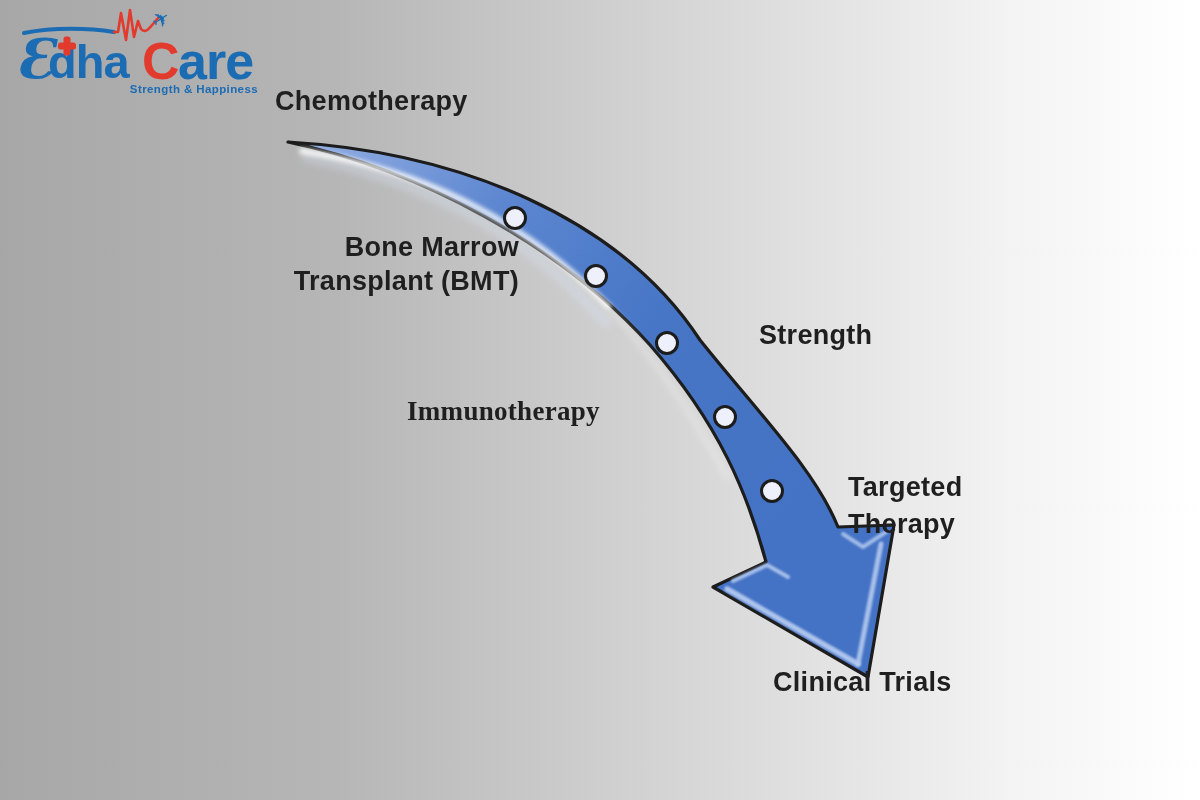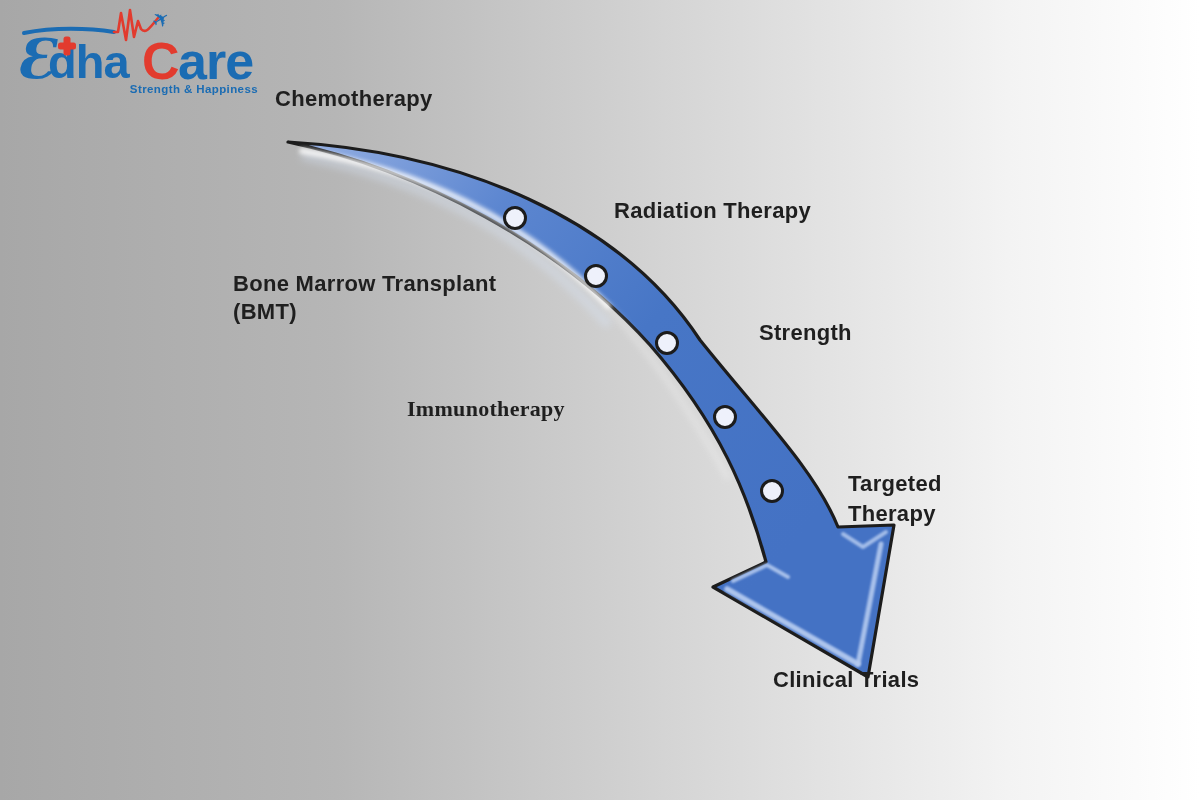--- a/index.html
+++ b/index.html
@@ -2,24 +2,24 @@
 <html><head>
 <meta charset="utf-8">
 <style>
   html,body{margin:0;padding:0;}
   .stage{
     position:relative;width:1200px;height:800px;overflow:hidden;
     background:linear-gradient(to right,#a7a7a7 0%,#b6b6b6 28%,#d7d7d7 58%,#f3f3f3 84%,#ffffff 100%);
     font-family:"Liberation Sans",sans-serif;
   }
   .label{
-    position:absolute;font-weight:700;font-size:22px;color:#1f1f1f;
+    position:absolute;font-weight:700;font-size:27px;color:#1f1f1f;
     line-height:1.25;white-space:nowrap;letter-spacing:0.3px;
   }
-  .label.wrap{white-space:normal;text-align:left;margin-top:39px;}
+  .label.wrap{white-space:normal;text-align:right;}
   .label.wrap-left{white-space:normal;text-align:left;line-height:1.36;margin-top:21px;}
   .l-chemotherapy{left:275px;top:85px;}
   .l-radiation{left:614px;top:197px;}
   .l-bmt{left:233px;top:231px;width:286px;}
   .l-surgery{left:759px;top:319px;}
   .l-immunotherapy{left:407px;top:395px;font-family:Liberation Serif, serif;}
   .l-targeted{left:848px;top:448px;width:178px;}
   .l-clinical{left:773px;top:666px;}
   .arrow-layer{position:absolute;left:0;top:0;}
   .logo{position:absolute;left:14px;top:8px;}
@@ -98,20 +98,19 @@
       <rect x="49.5" y="28.5" width="7" height="19" rx="2.5"></rect>
     </g>
 
     <text class="brand" x="128" y="71" font-size="52" fill="#e23b2e">C</text>
     <text class="brand" x="164" y="71" font-size="52" fill="#1b6cb3">are</text>
 
     <text class="tagline" x="244" y="85" font-size="11.5" fill="#1b6cb3" text-anchor="end">Strength &amp; Happiness</text>
   </svg>
 
   <div class="label l-chemotherapy">Chemotherapy</div>
-  <div class="label l-radiation">Radiation Therapy</div>
   <div class="label wrap l-bmt">Bone Marrow Transplant (BMT)</div>
   <div class="label l-surgery">Strength</div>
   <div class="label l-immunotherapy">Immunotherapy</div>
   <div class="label wrap-left l-targeted">Targeted Therapy</div>
   <div class="label l-clinical">Clinical Trials</div>
 
 </div>
 
 </body></html>

